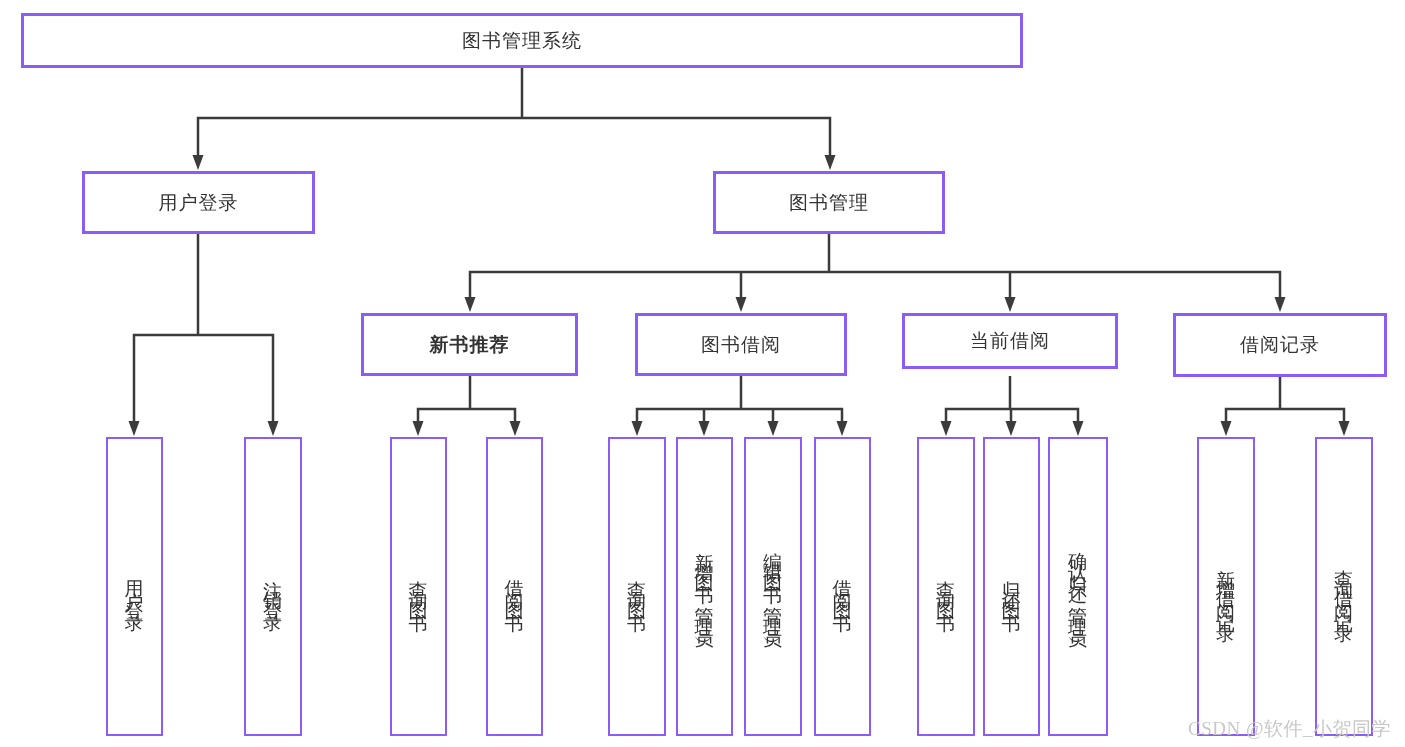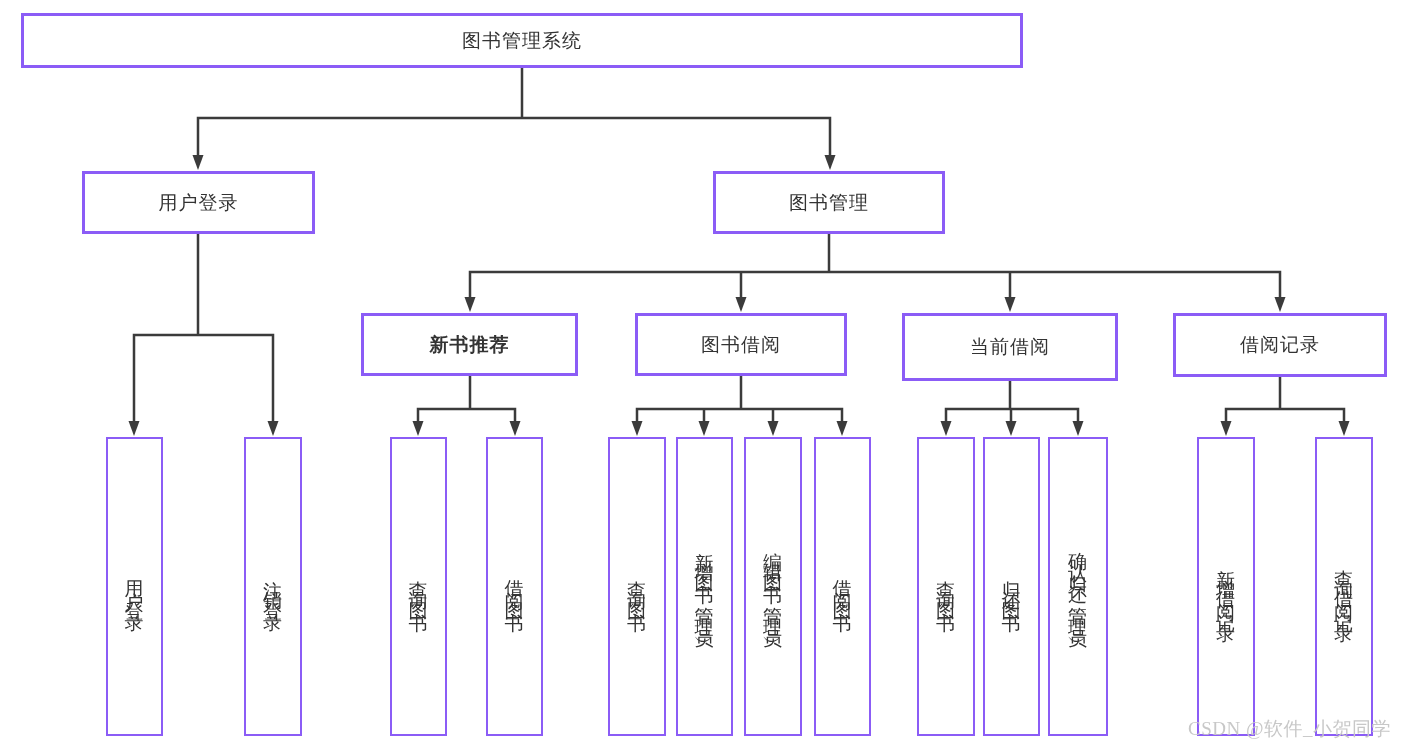--- a/index.html
+++ b/index.html
@@ -84,21 +84,21 @@
       <polygon points="1338.5,421 1349.5,421 1344,436" fill="#3b3b3b"></polygon>
     </svg>
 
   <div class="box" style="left:21px; top:13px; width:1002px; height:55px;">图书管理系统</div>
 
   <div class="box" style="left:82px; top:171px; width:233px; height:63px;">用户登录</div>
   <div class="box" style="left:713px; top:171px; width:232px; height:63px;">图书管理</div>
 
   <div class="box" style="left:361px; top:313px; width:217px; height:63px;font-weight:bold;">新书推荐</div>
   <div class="box" style="left:635px; top:313px; width:212px; height:63px;">图书借阅</div>
-  <div class="box" style="left:902px; top:313px; width:216px; height:68px;">当前借阅</div>
+  <div class="box" style="left:902px; top:313px; width:216px; height:56px;">当前借阅</div>
   <div class="box" style="left:1173px; top:313px; width:214px; height:64px;">借阅记录</div>
 
   <div class="box leaf" style="left:106px; top:437px; width:57px; height:299px;">
     <span class="vtext">用户登录</span>
   </div>
   <div class="box leaf" style="left:244px; top:437px; width:58px; height:299px;">
     <span class="vtext">注销登录</span>
   </div>
 
   <div class="box leaf" style="left:390px; top:437px; width:57px; height:299px;">

